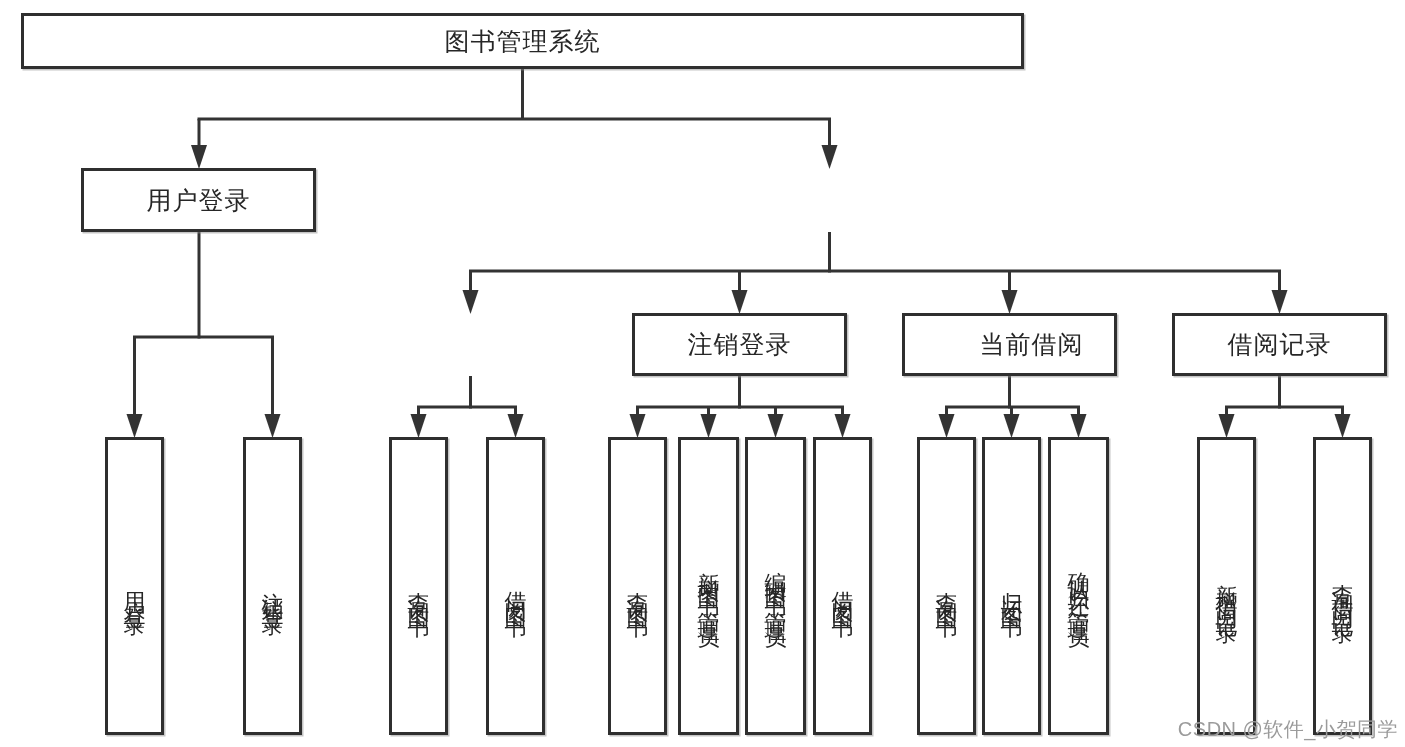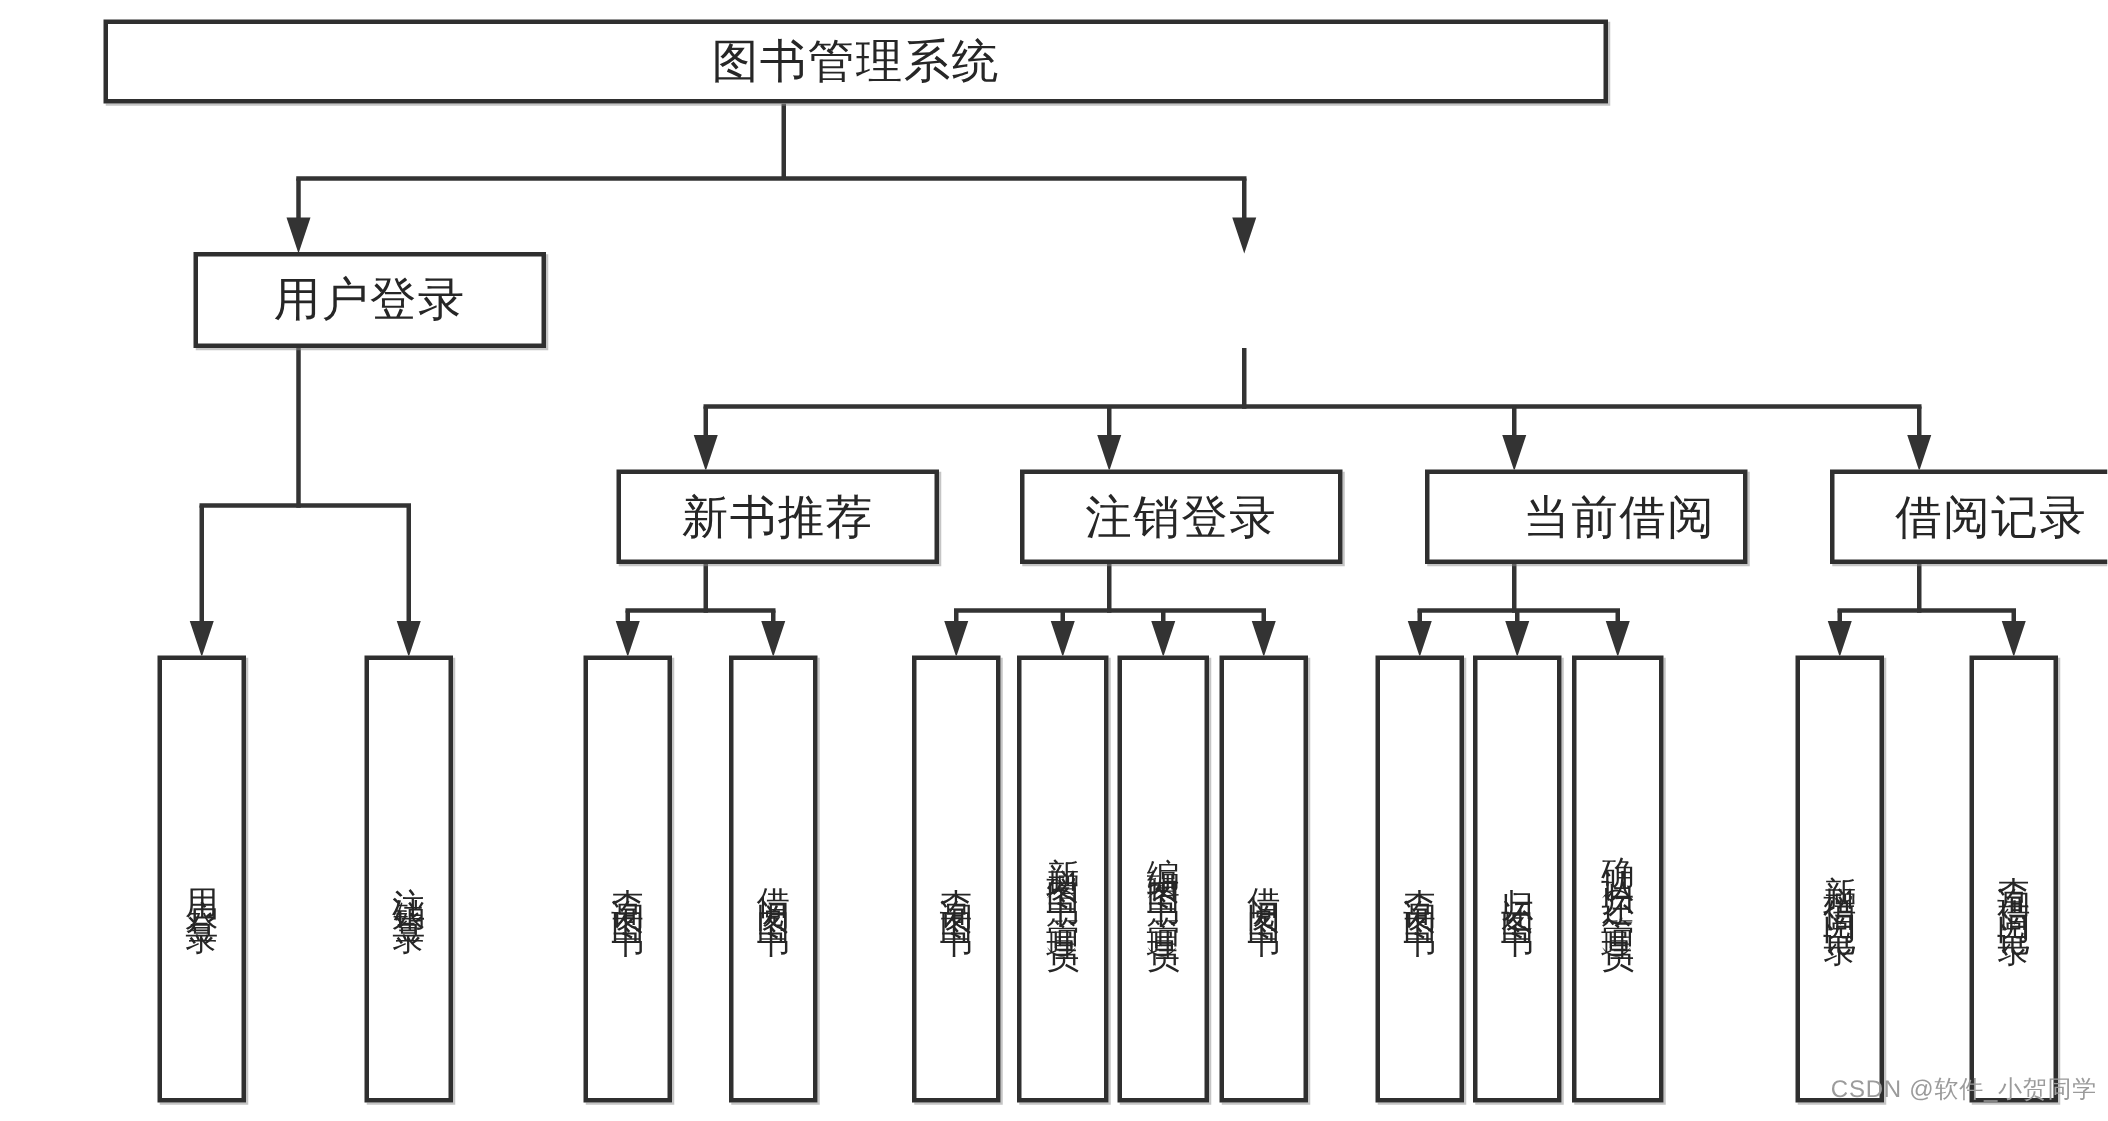--- a/index.html
+++ b/index.html
@@ -7,21 +7,21 @@
     position:relative; width:1405px; height:747px; background:#ffffff;
     font-family:"Liberation Sans", sans-serif; overflow:hidden;
   }
   .connectors { position:absolute; left:0; top:0; width:1405px; height:747px; z-index:0; pointer-events:none; }
   .node {
     position:absolute; box-sizing:border-box; z-index:1;
     border:3px solid #2f2f2f; background:#ffffff;
     display:flex; align-items:center; justify-content:center;
     color:#262626; box-shadow:1.5px 1.5px 0 rgba(140,140,140,0.5);
   }
-  .h { font-size:31px; letter-spacing:1px; white-space:nowrap;margin-left:48px; }
+  .h { font-size:25px; letter-spacing:1px; white-space:nowrap; }
   .vtext {
     writing-mode:vertical-rl; text-orientation:mixed;
     font-size:22px; line-height:1; letter-spacing:8px;
     margin-bottom:-8px; white-space:nowrap; color:#262626;
   }
   
   #n-root   { left:21px;  top:13px;  width:1003px; height:56px; }
   
   #n-login  { left:81px;  top:168px; width:235px; height:64px; }
   #n-mgmt   { left:712px; top:168px; width:235px; height:64px; }
@@ -40,21 +40,21 @@
   #l-5  { left:678px; width:61px; }
   #l-6  { left:745px; width:61px; }
   #l-7  { left:813px; }
   #l-8  { left:917px; }
   #l-9  { left:982px; }
   #l-10 { left:1048px; width:61px; }
   #l-11 { left:1197px; }
   #l-12 { left:1313px; }
   .watermark {
     position:absolute; right:7px; top:716px; z-index:5;
-    font-size:16px; color:#9b9b9b; letter-spacing:0.5px; white-space:nowrap;
+    font-size:20px; color:#9b9b9b; letter-spacing:0.5px; white-space:nowrap;
   }
 </style>
 </head>
 <body>
 
 <div class="canvas">
 
   <svg class="connectors" viewBox="0 0 1405 747" xmlns="http://www.w3.org/2000/svg">
     <g stroke="#333333" stroke-width="3" fill="none">
 
@@ -118,21 +118,20 @@
       <polygon points="1070.5,414 1086.5,414 1078.5,438"></polygon>
       <polygon points="1218.5,414 1234.5,414 1226.5,438"></polygon>
       <polygon points="1334.5,414 1350.5,414 1342.5,438"></polygon>
     </g>
   </svg>
 
   <div class="node h" id="n-root">图书管理系统</div>
 
   <div class="node h" id="n-login">用户登录</div>
 
-  <div class="node h" id="n-g0">新书推荐</div>
   <div class="node h" id="n-g1">注销登录</div>
   <div class="node h" id="n-g2">当前借阅</div>
   <div class="node h" id="n-g3">借阅记录</div>
 
   <div class="node leaf" id="l-0">
       <span class="vtext">用户登录</span>
     </div>
   <div class="node leaf" id="l-1">
       <span class="vtext">注销登录</span>
     </div>

